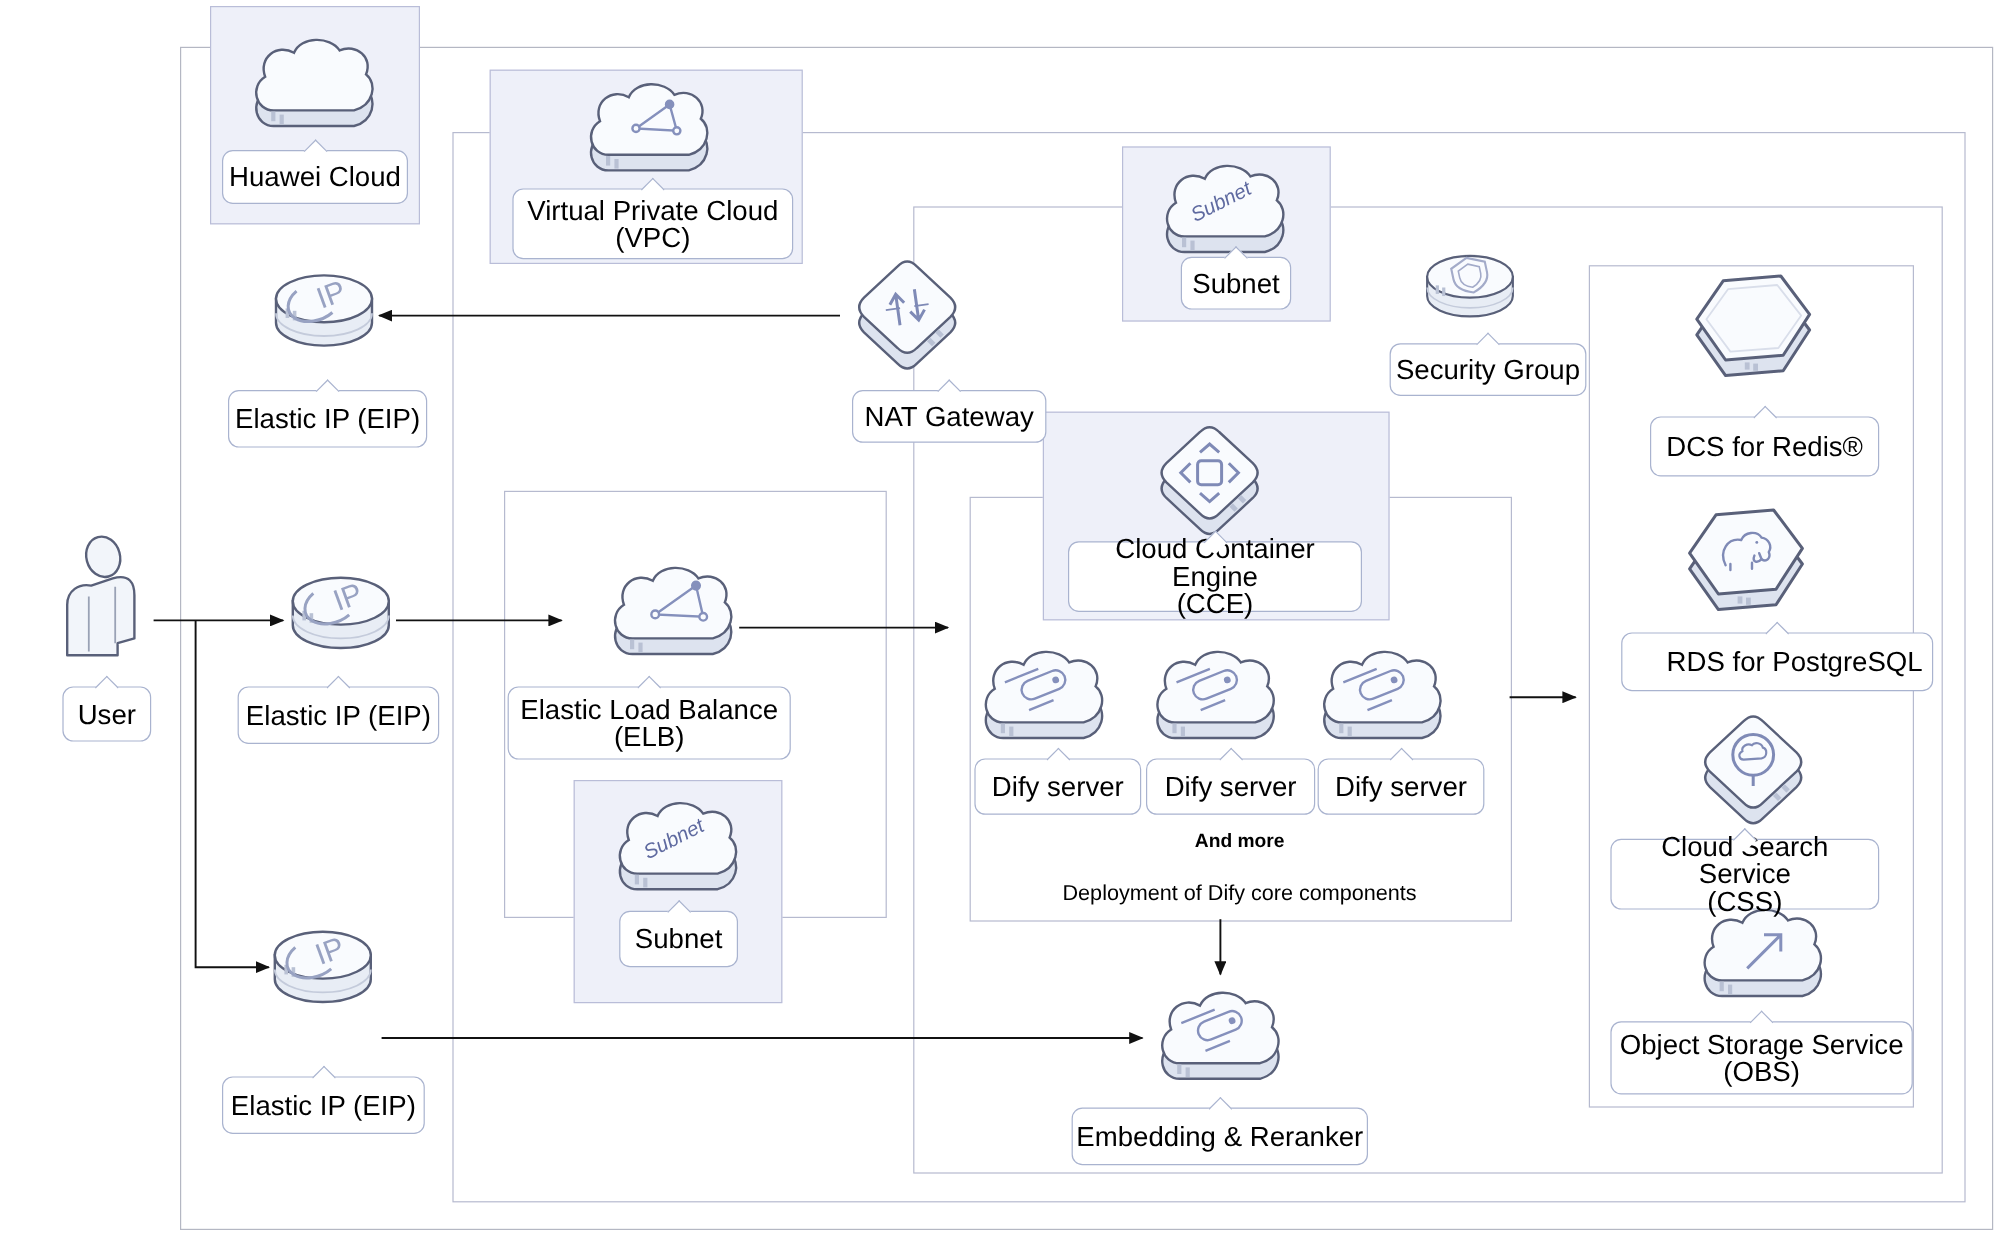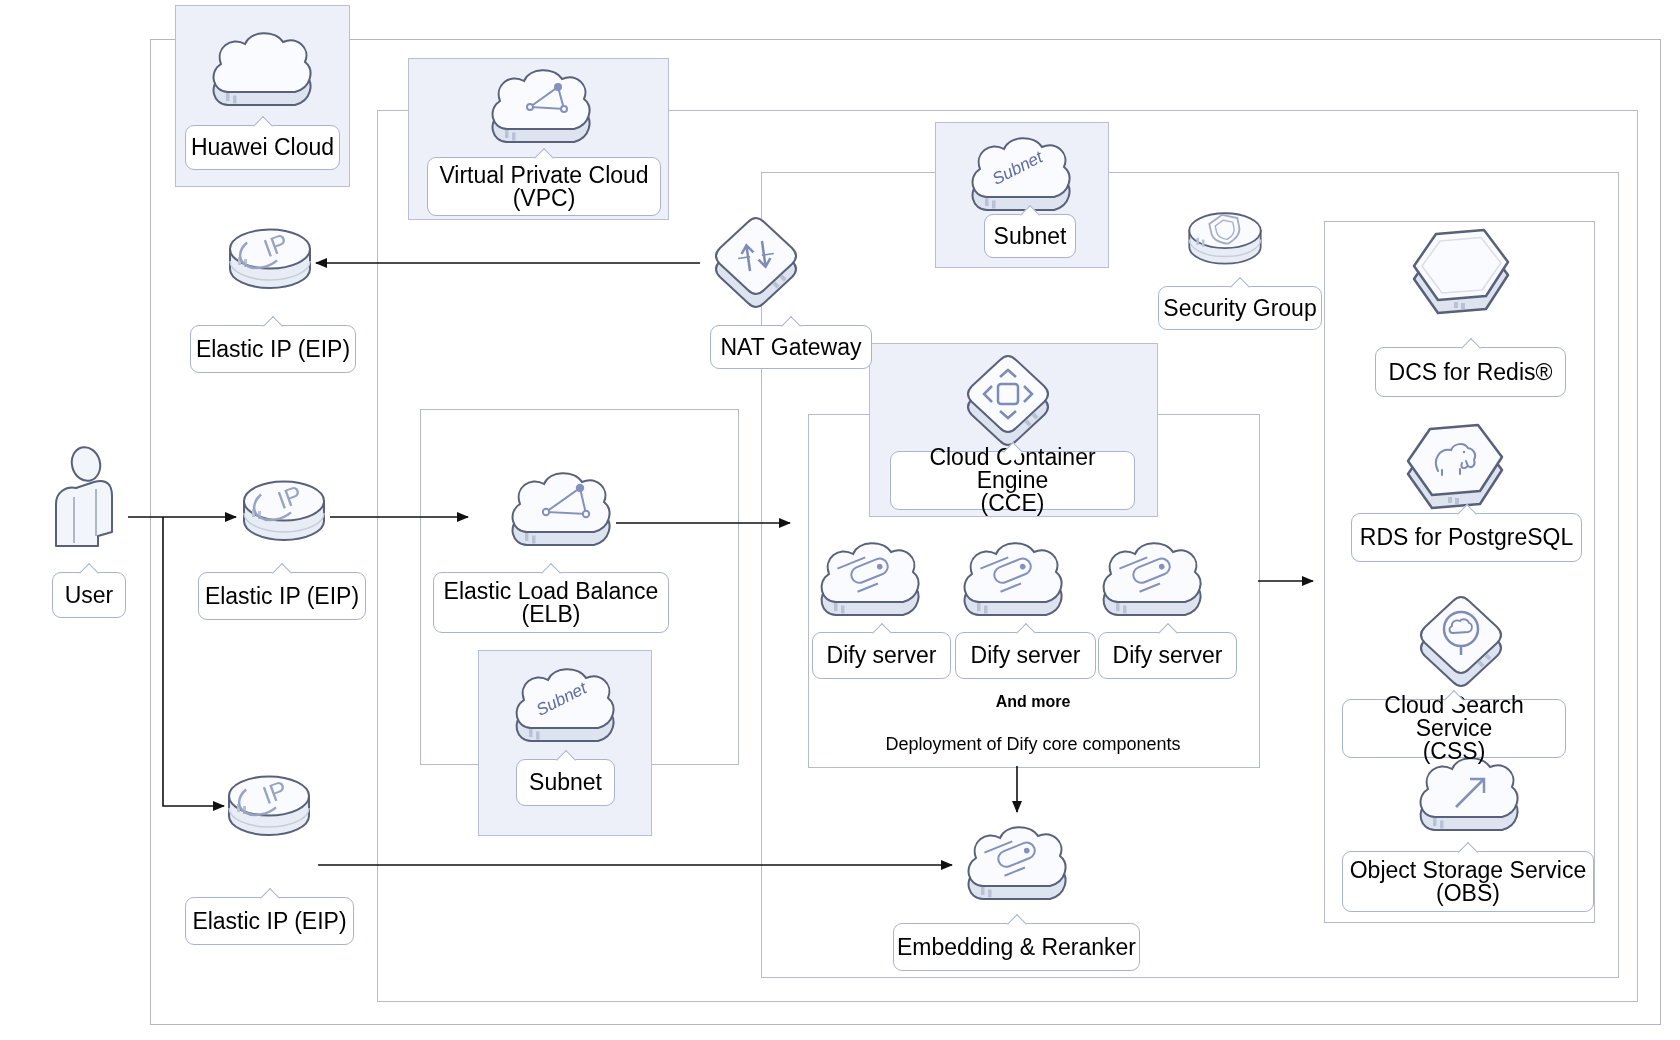--- a/index.html
+++ b/index.html
@@ -337,21 +337,21 @@
   <div class="bubble" style="left:1158px;top:286px;width:162px;height:42px;">
       <span class="notch"></span>
       <span>Security Group</span>
     </div>
 
   <div class="bubble" style="left:198px;top:572px;width:166px;height:46px;">
       <span class="notch"></span>
       <span>Elastic IP (EIP)</span>
     </div>
 
-  <div class="bubble" style="left:433px;top:572px;width:234px;height:59px;">
+  <div class="bubble" style="left:423px;top:572px;width:234px;height:59px;">
       <span class="notch"></span>
       <span>Elastic Load Balance</span>
       <span>(ELB)</span>
     </div>
 
   <div class="bubble" style="left:516px;top:759px;width:97px;height:45px;">
       <span class="notch"></span>
       <span>Subnet</span>
     </div>
 
@@ -380,21 +380,21 @@
   <div class="bubble" style="left:893px;top:923px;width:245px;height:46px;">
       <span class="notch"></span>
       <span>Embedding &amp; Reranker</span>
     </div>
 
   <div class="bubble" style="left:1375px;top:347px;width:189px;height:48px;">
       <span class="notch"></span>
       <span>DCS for Redis®</span>
     </div>
 
-  <div class="bubble" style="left:1351px;top:513px;width:229px;height:47px;">
+  <div class="bubble" style="left:1351px;top:527px;width:229px;height:47px;padding-left:29px;">
       <span class="notch"></span>
       <span>RDS for PostgreSQL</span>
     </div>
 
   <div class="bubble" style="left:1342px;top:699px;width:222px;height:57px;">
       <span class="notch"></span>
       <span>Cloud Search Service</span>
       <span>(CSS)</span>
     </div>
 

